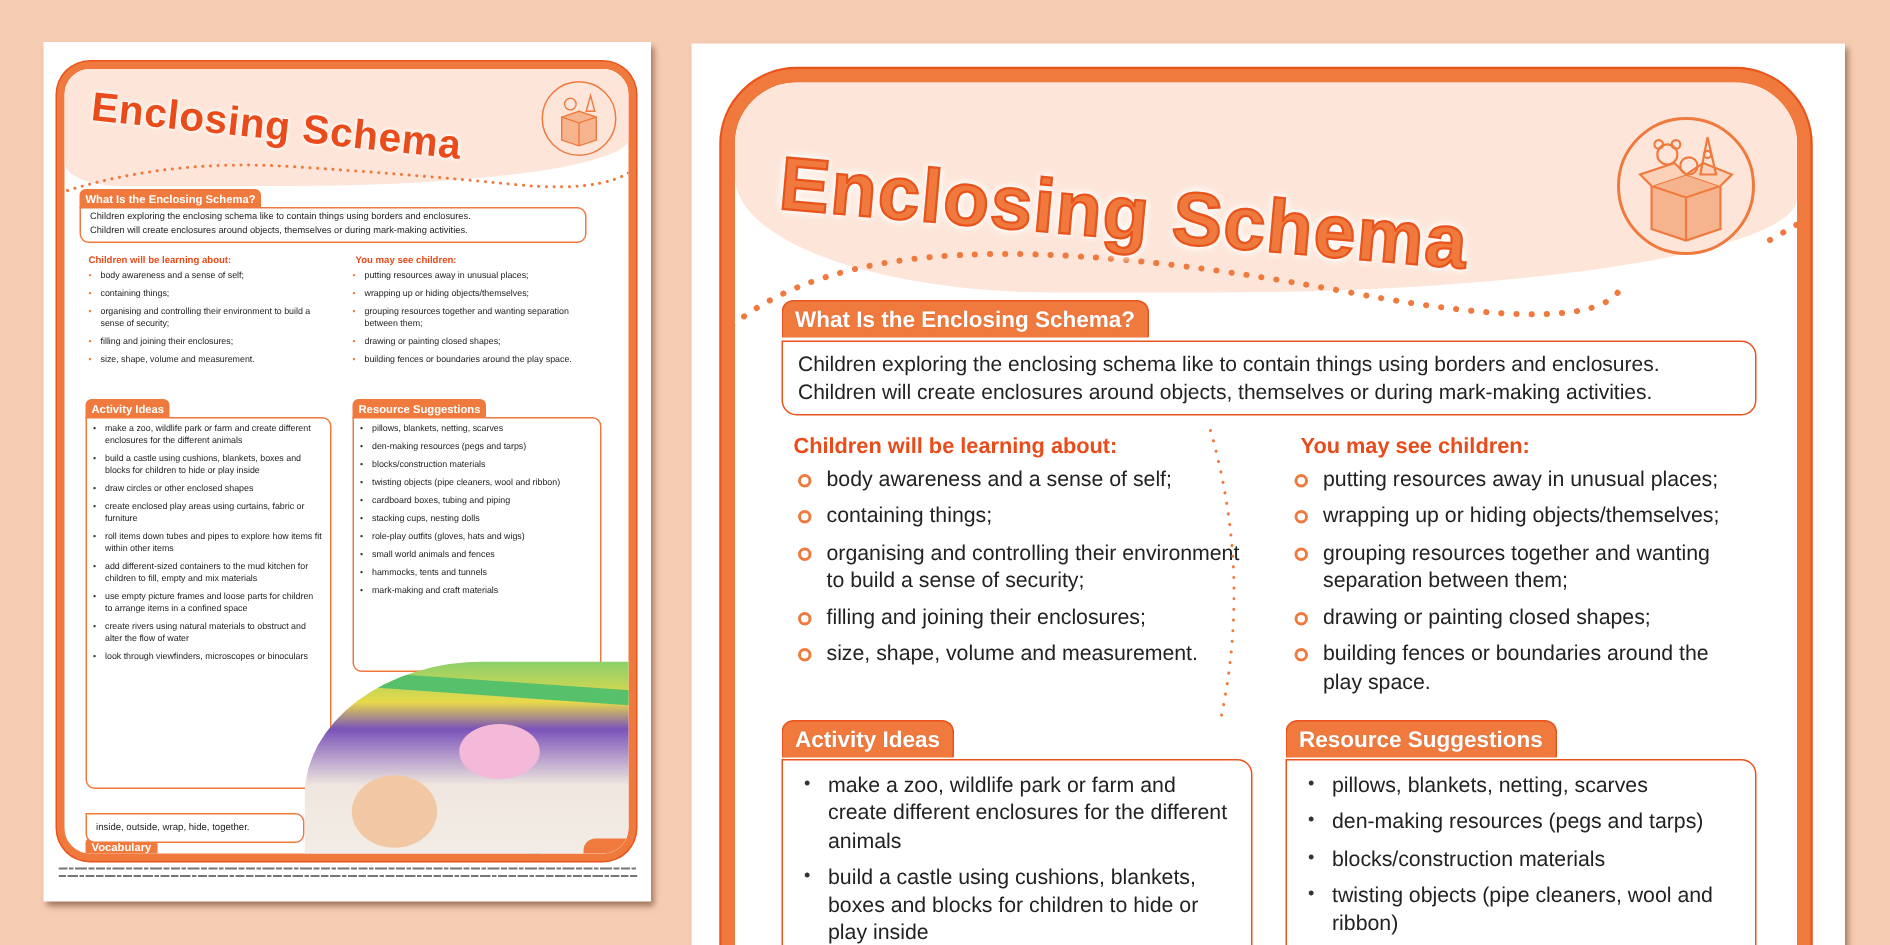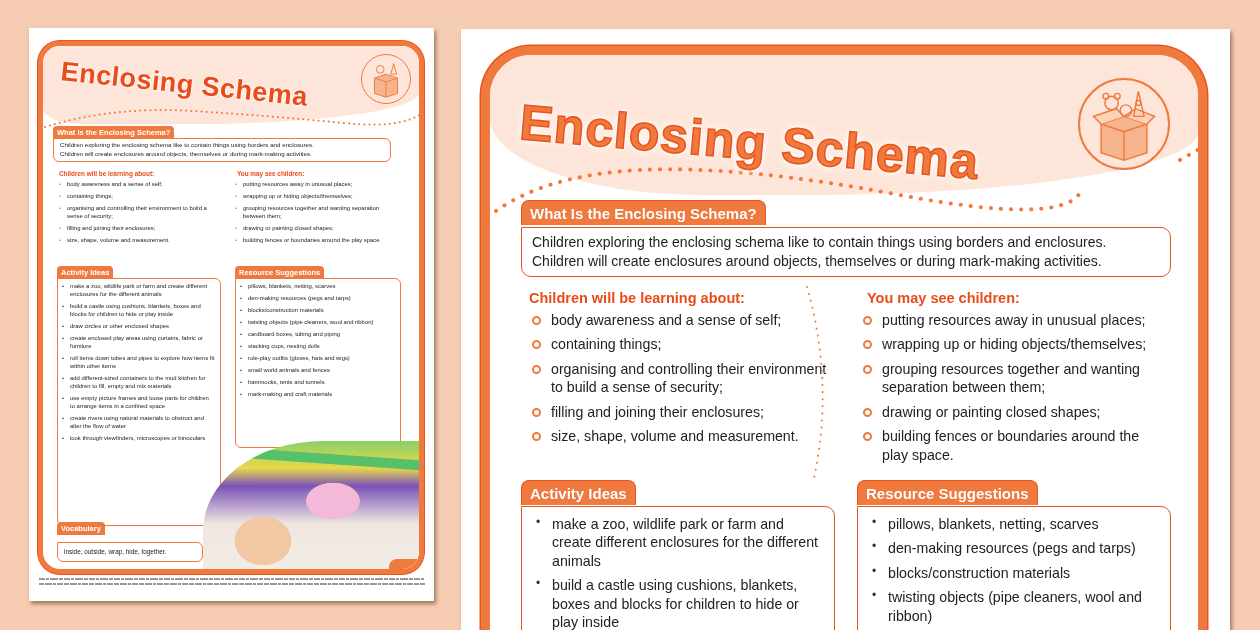--- a/index.html
+++ b/index.html
@@ -186,21 +186,21 @@
         <li>twisting objects (pipe cleaners, wool and ribbon)</li>
         <li>cardboard boxes, tubing and piping</li>
         <li>stacking cups, nesting dolls</li>
         <li>role-play outfits (gloves, hats and wigs)</li>
         <li>small world animals and fences</li>
         <li>hammocks, tents and tunnels</li>
         <li>mark-making and craft materials</li>
       </ul>
     </div>
 
-    <div class="s-section-tab" style="left:14px; top:476px;">Vocabulary</div>
+    <div class="s-section-tab" style="left:14px; top:512px;">Vocabulary</div>
     <div class="s-box" style="left:14px; top:496px; width:146px; height:20px; padding:4px 6px; font-size:6.4px;">
       <span>inside, outside, wrap, hide, together.</span>
     </div>
 
     <div class="s-photo">
       <div class="stripe"></div>
       <div class="mat"></div>
       <div class="s-logo">
         <span>twinkl</span>
       </div>

